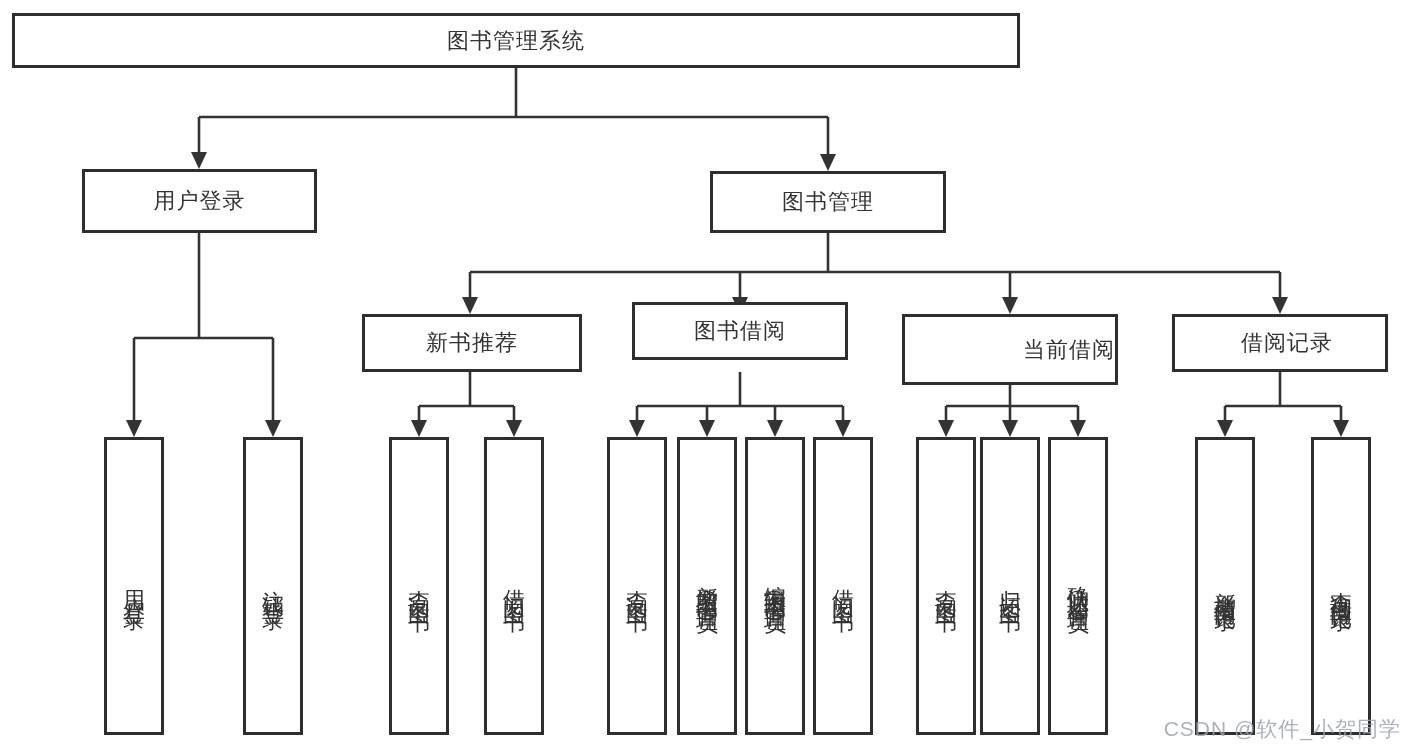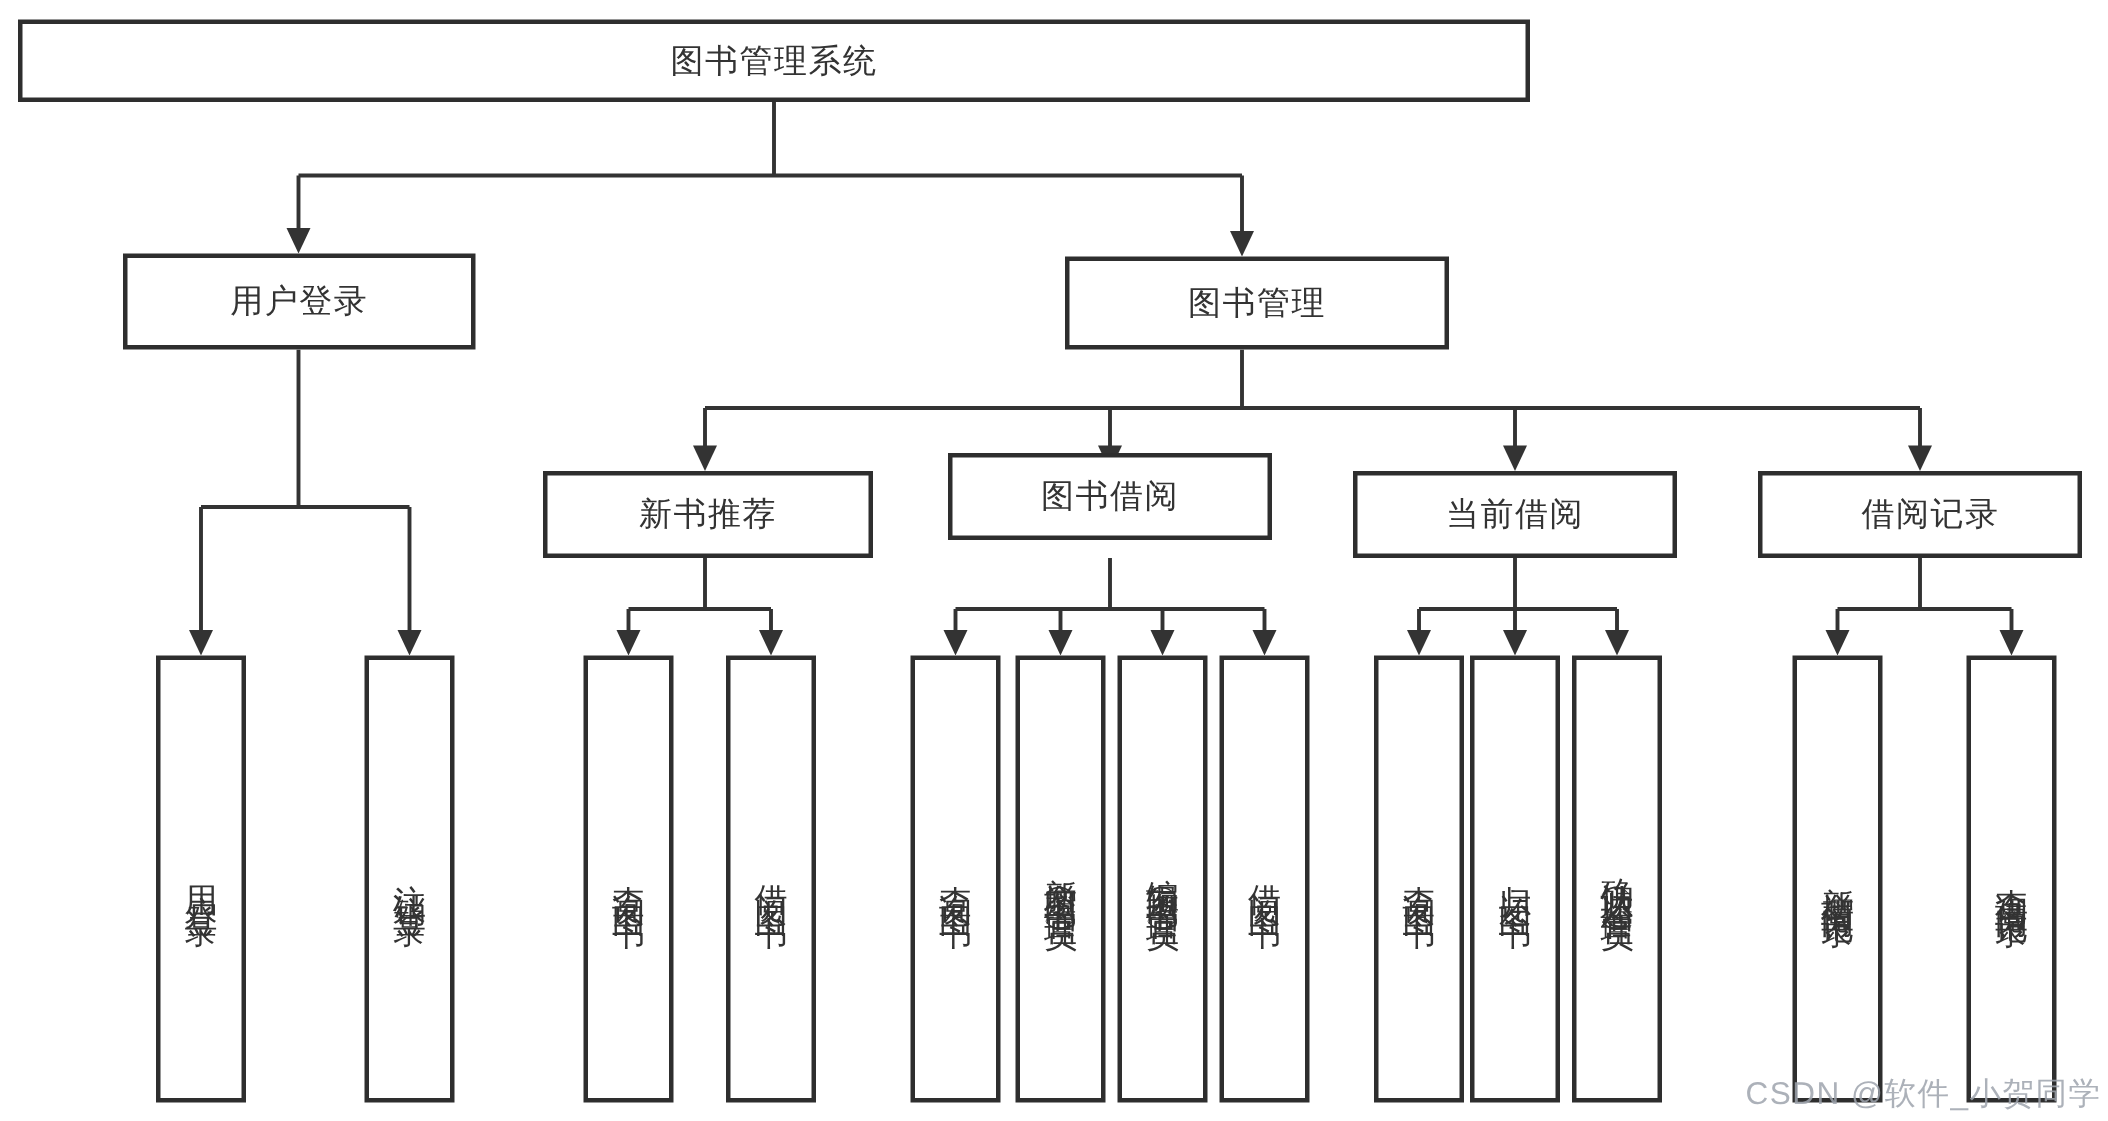--- a/index.html
+++ b/index.html
@@ -142,31 +142,31 @@
     </g>
   </svg>
 
   <div class="hbox" style="left:12px; top:13px; width:1008px; height:55px;">
     <span>图书管理系统</span>
   </div>
 
   <div class="hbox" style="left:82px; top:169px; width:235px; height:64px;">
     <span>用户登录</span>
   </div>
-  <div class="hbox" style="left:710px; top:171px; width:256px; height:62px;">
+  <div class="hbox" style="left:710px; top:171px; width:236px; height:62px;">
     <span>图书管理</span>
   </div>
 
   <div class="hbox" style="left:362px; top:314px; width:220px; height:58px;">
     <span>新书推荐</span>
   </div>
   <div class="hbox" style="left:632px; top:302px; width:216px; height:58px;">
     <span>图书借阅</span>
   </div>
-  <div class="hbox" style="left:902px; top:314px; width:216px; height:58px;">
+  <div class="hbox" style="left:902px; top:314px; width:216px; height:71px;justify-content:flex-end;">
     <span>当前借阅</span>
   </div>
   <div class="hbox" style="left:1172px; top:314px; width:216px; height:58px;padding-left:14px;">
     <span>借阅记录</span>
   </div>
 
   <div class="vbox" style="left:104px; top:437px; width:60px; height:298px;">
     <span class="vtext">用户登录</span>
   </div>
   <div class="vbox" style="left:243px; top:437px; width:60px; height:298px;">

